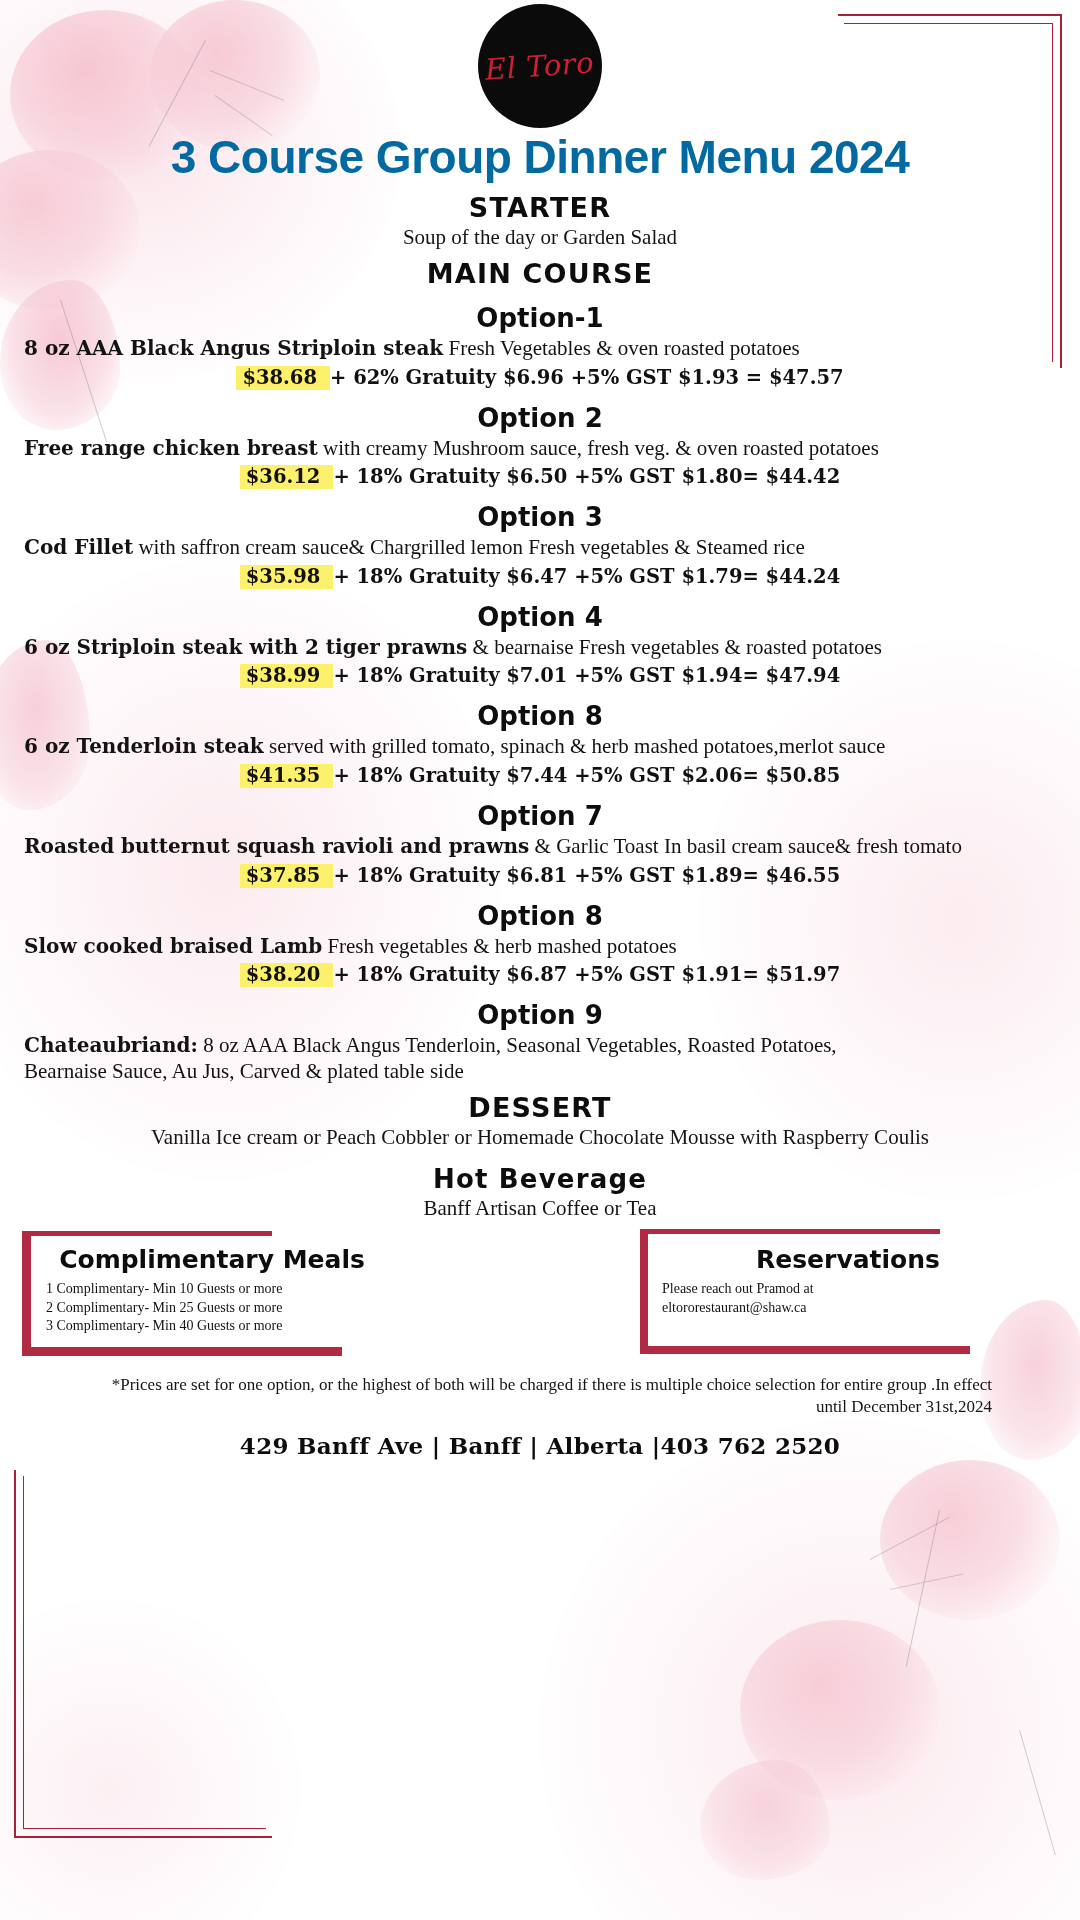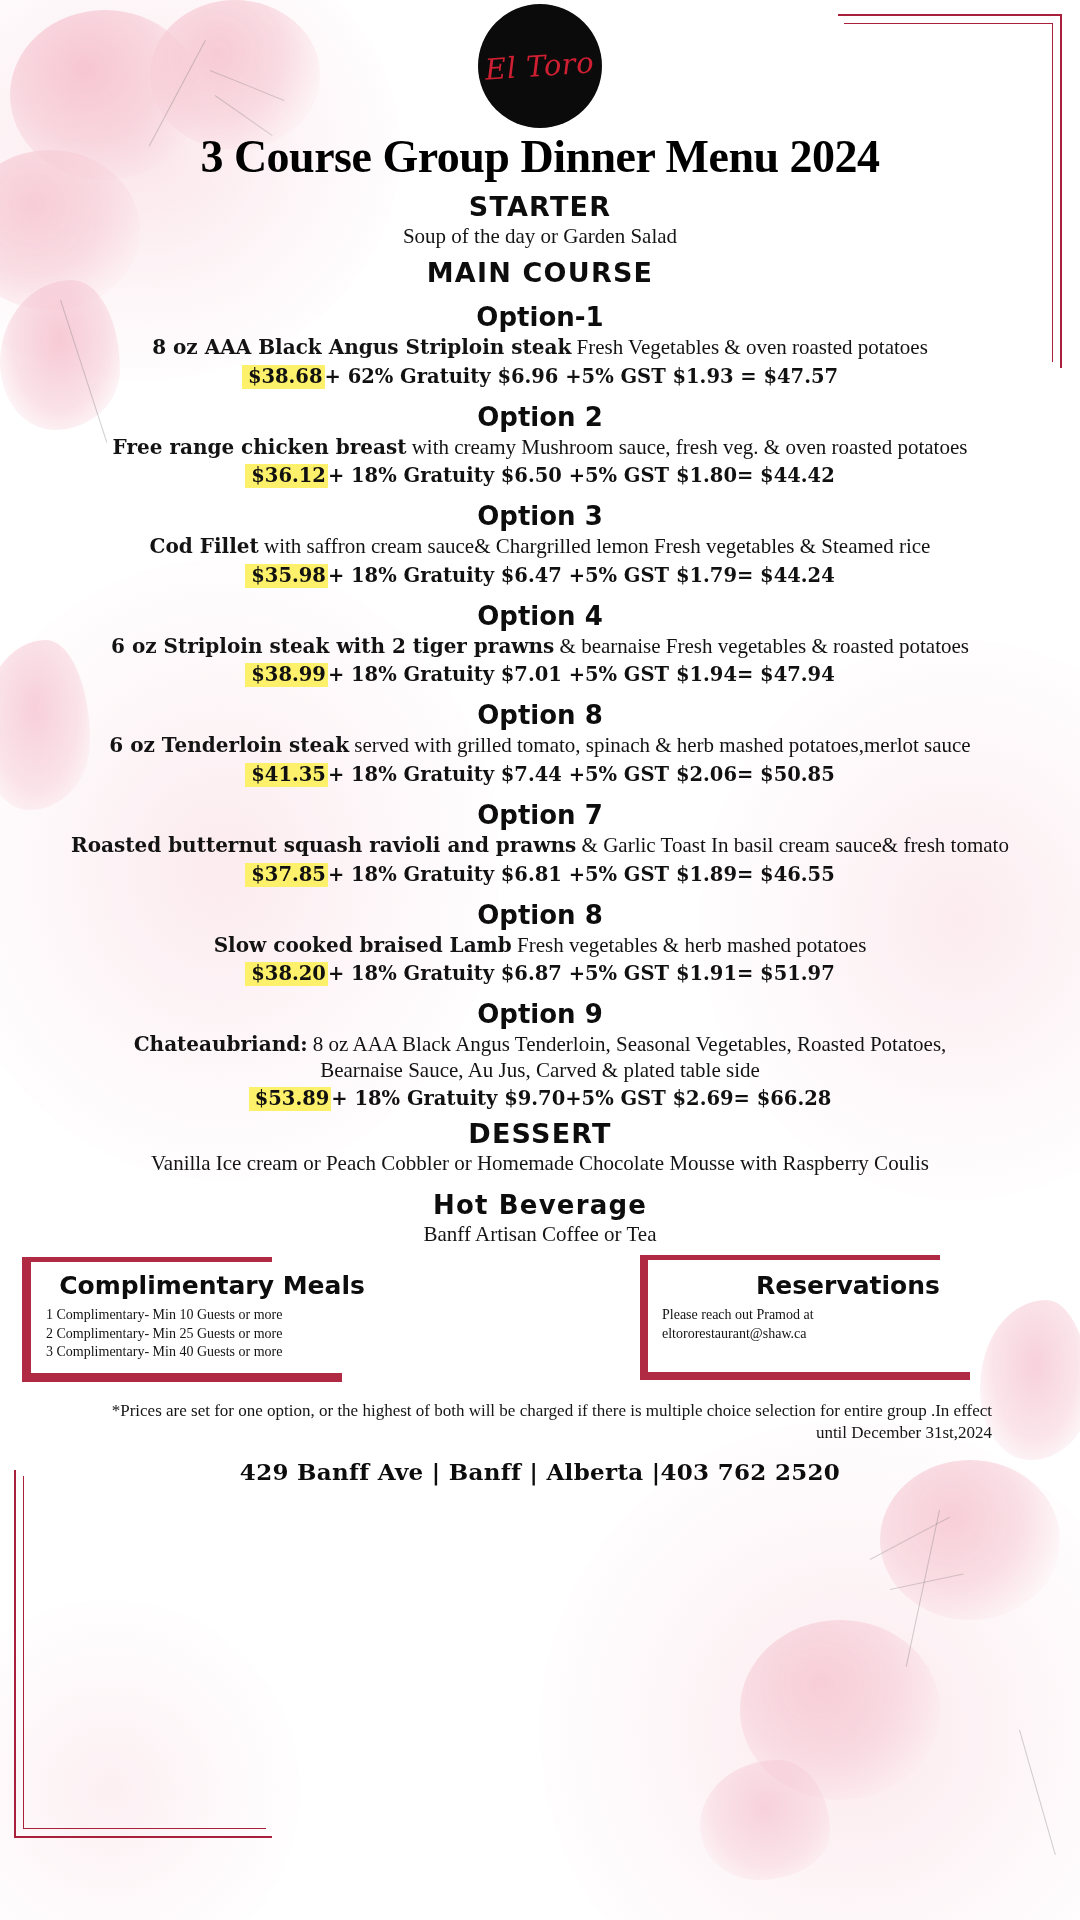--- a/index.html
+++ b/index.html
@@ -120,25 +120,25 @@
     font-family: "DejaVu Serif", serif;
     font-style: italic;
     font-size: 29px;
     letter-spacing: 0.5px;
     transform: rotate(-4deg);
   }
 
   h1.title {
     margin: 2px 0 0 0;
     text-align: center;
-    font-family: Liberation Serif, serif;
+    font-family: Liberation Sans, sans-serif;
     font-weight: bold;
     font-size: 46px;
     letter-spacing: -0.5px;
-    color: #000000;
+    color: #0369a1;
   }
 
   .section-head {
     text-align: center;
     font-family: "DejaVu Sans", sans-serif;
     font-weight: bold;
     font-size: 27px;
     letter-spacing: 1.2px;
     color: #0d0d0d;
     margin: 8px 0 2px 0;
@@ -152,42 +152,42 @@
 
   .option-head {
     text-align: center;
     font-family: "DejaVu Sans", sans-serif;
     font-weight: bold;
     font-size: 26px;
     color: #0d0d0d;
     margin: 14px 0 3px 0;
   }
   .option-desc {
-    text-align: center;
+    text-align: left;
     font-size: 21px;
     color: #131313;
     line-height: 1.22;
     margin: 0;
   }
   .option-desc b {
     font-family: "DejaVu Serif", serif;
     font-weight: bold;
     font-size: 20px;
   }
   .price-line {
     text-align: center;
     margin: 4px 0 0 0;
     font-family: "DejaVu Serif", serif;
     font-weight: bold;
     font-size: 19.5px;
     color: #111;
   }
   .hl {
     background: #fdf06a;
-    padding: 0 2px 1px 6px;
+    padding: 0 13px 1px 6px;
     box-decoration-break: clone;
   }
 
   .dessert-head {
     margin-top: 8px;
   }
   .bev-head {
     font-size: 26px;
     margin-top: 14px;
   }
@@ -388,23 +388,20 @@
       <span class="hl">$38.20</span><span>+ 18% Gratuity $6.87 +5% GST $1.91= $51.97</span>
     </div>
   </div>
 
   <div>
     <div class="option-head">Option 9</div>
     <div class="option-desc">
       <b>Chateaubriand:</b><span> 8 oz AAA Black Angus Tenderloin, Seasonal Vegetables, Roasted Potatoes,</span>
     </div>
     <div class="option-desc">Bearnaise Sauce, Au Jus, Carved &amp; plated table side</div>
-    <div class="price-line">
-      <span class="hl">$53.89</span><span>+ 18% Gratuity $9.70+5% GST $2.69= $66.28</span>
-    </div>
   </div>
 
   <div class="section-head dessert-head">DESSERT</div>
   <div class="section-sub">Vanilla Ice cream or Peach Cobbler or Homemade Chocolate Mousse with Raspberry Coulis</div>
 
   <div class="section-head bev-head">Hot Beverage</div>
   <div class="section-sub">Banff Artisan Coffee or Tea</div>
 
   <div class="boxes">
     <div class="box box-left brace-left">

